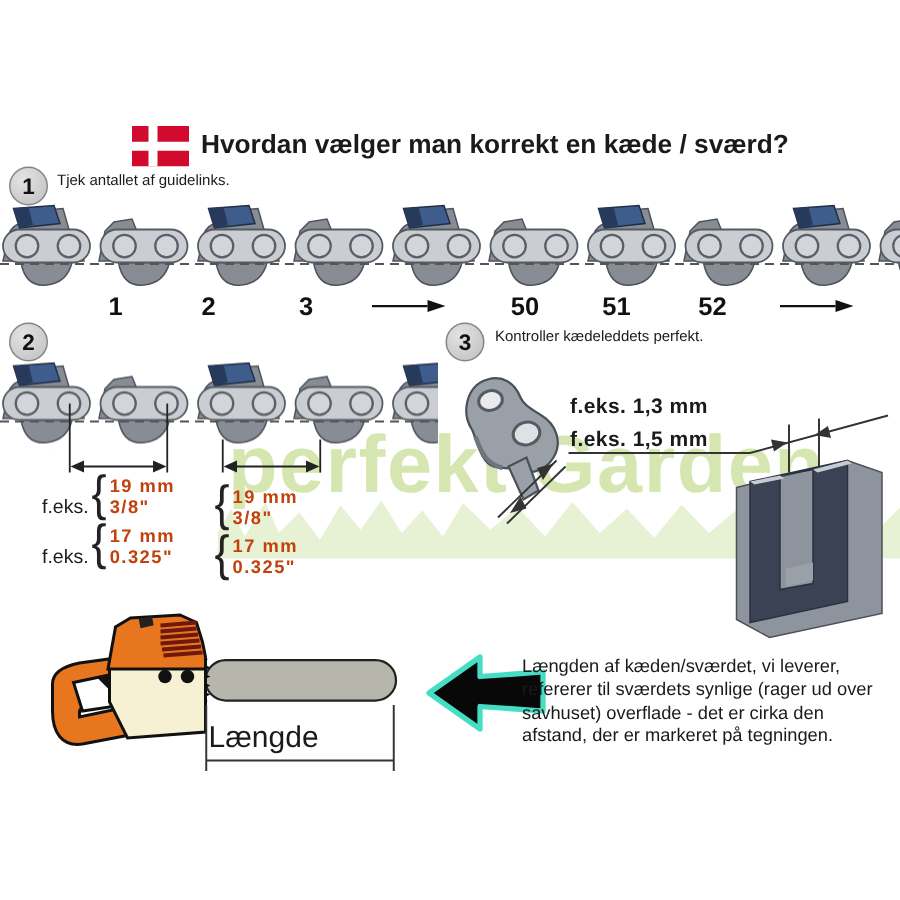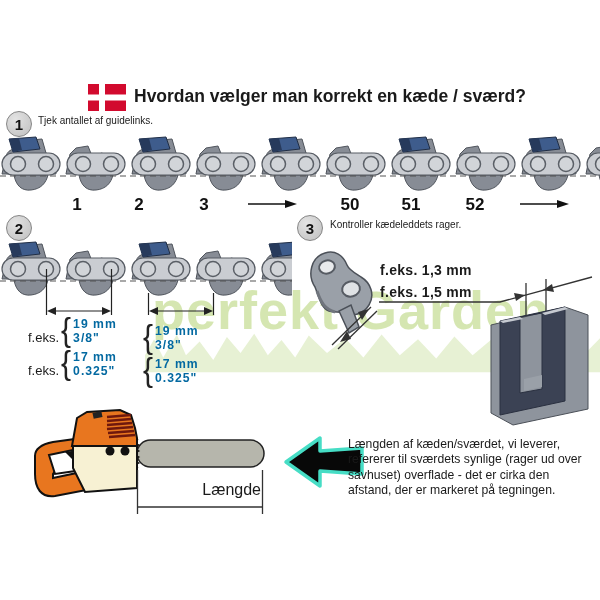--- a/index.html
+++ b/index.html
@@ -18,25 +18,25 @@
   .badge{width:24px;height:24px;border-radius:50%;border:1.5px solid #858585;
     background:radial-gradient(circle at 35% 30%,#e3e3e3,#bfbfbf);
     display:flex;align-items:center;justify-content:center;
     font-size:15px;font-weight:800;color:#111;}
   .step-label{font-size:10px;white-space:nowrap;}
   
   .pitch-group{display:flex;align-items:flex-end;gap:2px;}
   .feks{font-size:13px;}
   .brace{font-size:30px;font-weight:400;line-height:1;transform:scaleY(1.1);color:#222;}
   .stack{display:flex;flex-direction:column;line-height:1.1;font-size:12.2px;font-weight:700;
-    letter-spacing:1px;color:#0369a1;}
+    letter-spacing:1px;color:#c2410c;}
   
   .gauge-label{font-size:14px;font-weight:600;letter-spacing:.3px;white-space:nowrap;}
   
-  .length-label{left:139px;top:481px;width:122px;text-align:right;font-size:16px;}
+  .length-label{left:139px;top:481px;width:122px;text-align:left;font-size:20px;}
   .length-note{left:348px;top:437px;width:244px;font-size:12.2px;line-height:1.27;}
 </style>
 </head>
 <body>
 
 <div id="canvas">
 
   <div class="abs wm-band"></div>
   <div class="abs wm-text">perfekt Garden</div>
 
@@ -90,21 +90,21 @@
     </g>
   </svg>
 
   <div class="abs badge" style="left:6px;top:215px">
     <span>2</span>
   </div>
 
   <div class="abs badge" style="left:297px;top:215px">
     <span>3</span>
   </div>
-  <div class="abs step-label" style="left:330px;top:219px">Kontroller kædeleddets rager.</div>
+  <div class="abs step-label" style="left:330px;top:219px">Kontroller kædeleddets perfekt.</div>
 
   <svg class="abs" style="left:0;top:241px" width="292" height="85">
     <defs>
       <pattern id="chainTileB" width="130" height="58" patternUnits="userSpaceOnUse">
         <path d="M2,38 L6,20 Q8,14 14,13 L20,13 L20,5 L42,3 L46,17 L53,21 L56,38 Z" fill="#878c95" stroke="#4e535b" stroke-width="1"></path>
         <path d="M66,38 L70,18 L76,12 L88,10 L92,20 L102,17 L112,24 L118,38 Z" fill="#878c95" stroke="#4e535b" stroke-width="1"></path>
         <path d="M14,39 C16,50 22,55 31,54 C41,53 46,47 48,39 Z" fill="#878c95" stroke="#4e535b" stroke-width="1"></path>
         <path d="M79,39 C81,50 87,55 96,54 C106,53 111,47 113,39 Z" fill="#878c95" stroke="#4e535b" stroke-width="1"></path>
         <rect x="2" y="17" width="58" height="22" rx="11" fill="#cacdd2" stroke="#565b63" stroke-width="1.2"></rect>
         <rect x="67" y="17" width="58" height="22" rx="11" fill="#cacdd2" stroke="#565b63" stroke-width="1.2"></rect>

